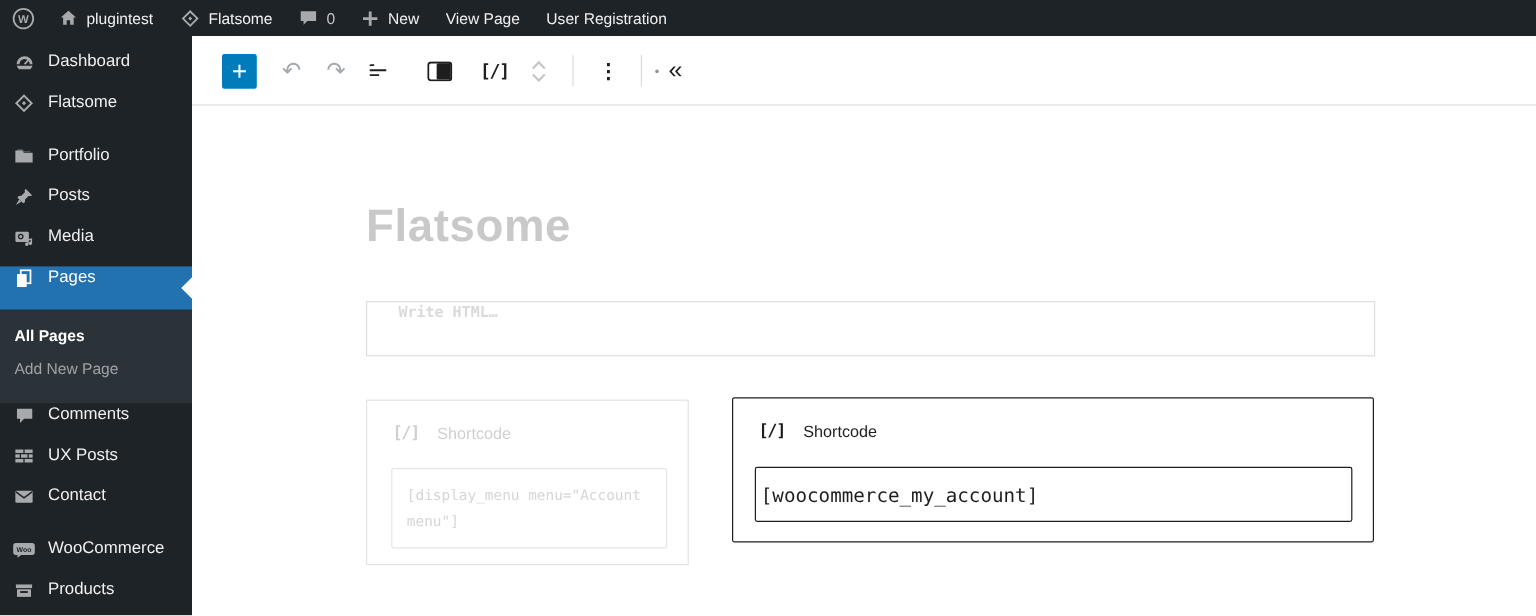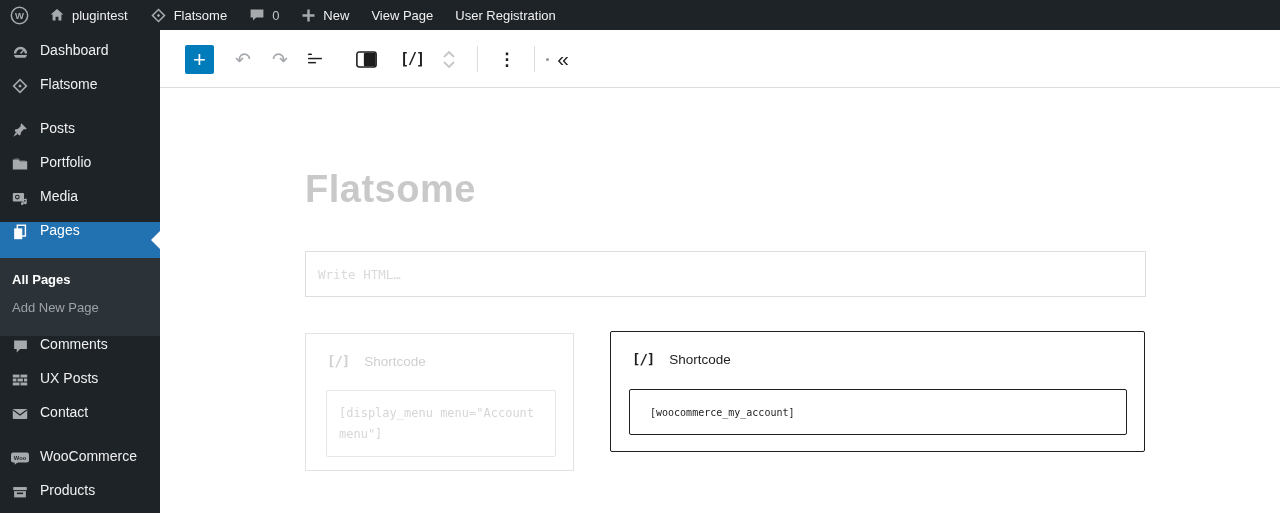--- a/index.html
+++ b/index.html
@@ -50,43 +50,43 @@
   .drag-dot { position:absolute; left:386px; top:28px; width:3px; height:3px;
               border-radius:50%; background:#949494; }
   .shortcode-glyph { font-family:"DejaVu Sans Mono", monospace; font-weight:bold;
                      font-size:15px; letter-spacing:-1px; }
 
   
   .canvas { position:absolute; top:89px; left:160px; width:1120px; height:424px; background:#fff; }
   .post-title { position:absolute; left:305px; top:168px; font-size:38px; font-weight:700;
                 color:#c9c9c9; letter-spacing:.5px; cursor:text; }
   .html-block { position:absolute; left:305px; top:251px; width:841px; height:46px;
-                border:1px solid #dedede; display:flex; align-items:center;
-                padding-left:12px; cursor:text; }
+                border:1px solid #dedede; display:flex; align-items:flex-start;
+                padding-left:26px; cursor:text;font-weight:bold; }
   .html-placeholder { font-family:"DejaVu Sans Mono", monospace; font-size:12.5px;
                       color:#dadada; }
 
   .sc-block { position:absolute; }
   .sc-dim { left:305px; top:333px; width:269px; height:138px; border:1px solid #e3e3e3; }
   .sc-sel { left:610px; top:331px; width:535px; height:121px; border:1.5px solid #1e1e1e;
             border-radius:2px; }
   .sc-head { position:absolute; left:21px; top:19px; display:flex; align-items:center;
              gap:15px; }
   .sc-head .sc-ico { font-family:"DejaVu Sans Mono", monospace; font-size:14px;
                      font-weight:bold; letter-spacing:-1px; }
   .sc-head .sc-label { font-size:13.5px; font-weight:500; }
   .sc-dim .sc-ico, .sc-dim .sc-label { color:#d0d0d0; }
   .sc-sel .sc-ico, .sc-sel .sc-label { color:#1e1e1e; }
   .sc-textarea { position:absolute; left:20px; top:56px; width:230px; height:67px;
                  border:1px solid #e6e6e6; border-radius:2px; padding:12px 12px;
                  font-family:"DejaVu Sans Mono", monospace; font-size:12px; line-height:21px;
                  color:#d6d6d6; word-break:break-word; cursor:text; }
   .sc-input { position:absolute; left:18px; top:57px; width:498px; height:46px;
               border:1px solid #1e1e1e; border-radius:2px; display:flex; align-items:center;
-              padding-left:20px; font-family:"DejaVu Sans Mono", monospace; font-size:10px;
+              padding-left:4px; font-family:"DejaVu Sans Mono", monospace; font-size:16px;
               color:#1e1e1e; cursor:text; }
 
   svg { display:block; }
 </style>
 </head>
 <body>
 
 <div class="screen">
 
   <div class="adminbar">
@@ -161,35 +161,35 @@
         </svg>
       </span>
       <span class="mi-label">Flatsome</span>
     </div>
 
     <div class="menu-sep"></div>
 
     <div class="menu-item">
       <span class="mi-icon">
         <svg width="18" height="18" viewBox="0 0 20 20" fill="#a7aaad">
+          <path d="M2 5 H8 L10 7 H18 V16 H2 Z"></path>
+          <path d="M4 4 H8.5 L10 5.5 H16 V6 H9.5 L8 4.8 H4 Z" opacity=".7"></path>
+        </svg>
+      </span>
+      <span class="mi-label">Portfolio</span>
+    </div>
+
+    <div class="menu-item">
+      <span class="mi-icon">
+        <svg width="18" height="18" viewBox="0 0 20 20" fill="#a7aaad">
           <path d="M11.5 2.5 L17.5 8.5 L15.5 9.5 L14.5 9 L11 12.5 L10.8 15 L9.2 16 L4 10.8 L5 9.2 L7.5 9 L11 5.5 L10.5 4.5 Z"></path>
           <path d="M5.5 12.5 L2.5 17.5 L7.5 14.5 Z"></path>
         </svg>
       </span>
       <span class="mi-label">Posts</span>
-    </div>
-
-    <div class="menu-item">
-      <span class="mi-icon">
-        <svg width="18" height="18" viewBox="0 0 20 20" fill="#a7aaad">
-          <path d="M2 5 H8 L10 7 H18 V16 H2 Z"></path>
-          <path d="M4 4 H8.5 L10 5.5 H16 V6 H9.5 L8 4.8 H4 Z" opacity=".7"></path>
-        </svg>
-      </span>
-      <span class="mi-label">Portfolio</span>
     </div>
 
     <div class="menu-item">
       <span class="mi-icon">
         <svg width="18" height="18" viewBox="0 0 20 20">
           <rect x="2" y="4.5" width="12.5" height="9.5" rx="1.2" fill="#a7aaad"></rect>
           <circle cx="7" cy="9" r="2.6" fill="#1d2327"></circle>
           <circle cx="7" cy="9" r="1.4" fill="#a7aaad"></circle>
           <path d="M13 11.5 L17.5 10.5 V15.2 A1.6 1.6 0 1 1 16.2 13.7 V12.2 L14.2 12.7 V16.2 A1.6 1.6 0 1 1 13 14.7 Z" fill="#a7aaad"></path>
         </svg>

